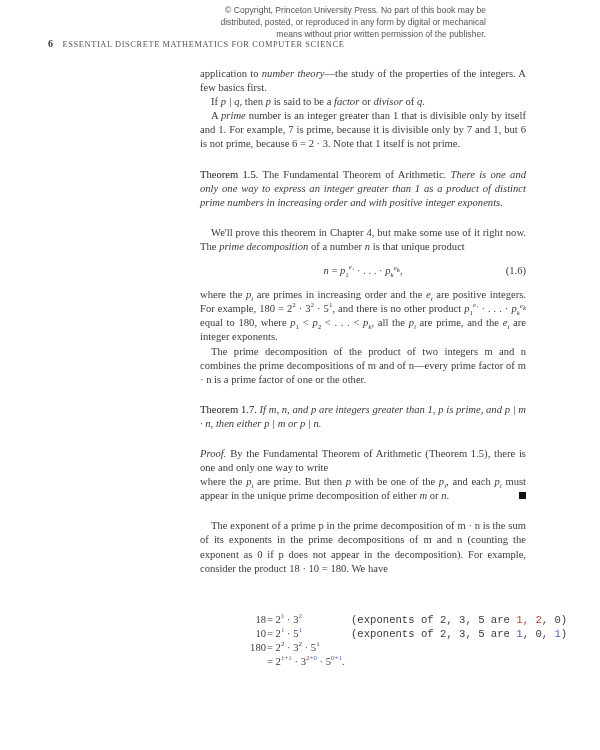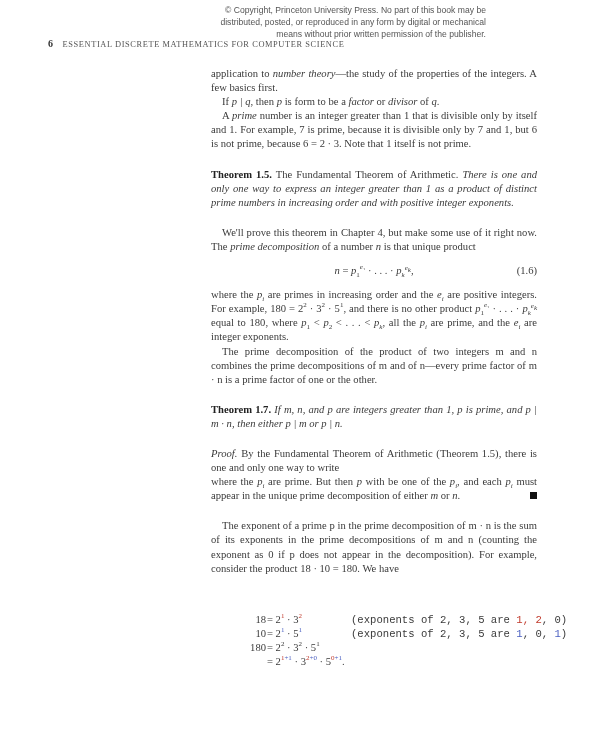--- a/index.html
+++ b/index.html
@@ -4,25 +4,25 @@
 <style>
   html, body { margin: 0; padding: 0; background: #ffffff; }
   body { width: 600px; height: 750px; position: relative; overflow: hidden;
          font-family: "Liberation Serif", "DejaVu Serif", serif; color: #3a3a3a; }
   .copyright { position: absolute; left: 186px; top: 4px; width: 300px;
                font-family: "Liberation Sans", "DejaVu Sans", sans-serif;
                font-size: 8.6px; line-height: 12px; color: #555; text-align: right; }
   .running-head { position: absolute; left: 48px; top: 38px; font-size: 8.4px;
                   letter-spacing: 0.6px; color: #555; }
   .running-head .pnum { font-weight: bold; font-size: 10px; color: #333; margin-right: 9px; }
-  .content { position: absolute; left: 200px; top: 67px; width: 326px; font-size: 10.6px; line-height: 14.1px; text-align: justify; margin-left: 11px; }
+  .content { position: absolute; left: 200px; top: 67px; width: 326px; font-size: 10.6px; line-height: 14.1px; text-align: justify; }
   p { margin: 0; }
   .indent { text-indent: 11px; }
   .thm { margin-top: 16px; }
-  .thm b { font-weight: bold; color: #222; }
+  .thm b { font-weight: normal; color: #222; }
   i { font-style: italic; }
   .gap { height: 16px; }
   .display { text-align: center; margin: 10px 0 10px; position: relative; }
   .eqno { position: absolute; right: 0; top: 0; }
   sup { font-size: 7px; line-height: 0; }
   sub { font-size: 7px; line-height: 0; }
   .qed { display: inline-block; width: 7px; height: 7px; background: #111; float: right; margin-top: 3px; }
   .calc { position: absolute; left: 226px; top: 613px; font-size: 10.6px; line-height: 14px; }
   .calc .row { position: relative; height: 14px; }
   .calc .lhsbox { position: absolute; left: 0; width: 40px; text-align: right; }
@@ -41,21 +41,21 @@
   <div>distributed, posted, or reproduced in any form by digital or mechanical</div>
   <div>means without prior written permission of the publisher.</div>
 </div>
 
 <div class="running-head">
   <span class="pnum">6</span><span>ESSENTIAL DISCRETE MATHEMATICS FOR COMPUTER SCIENCE</span>
 </div>
 
 <div class="content">
   <p><span>application to </span><i>number theory</i><span>—the study of the properties of the integers. A few basics first.</span></p>
-  <p class="indent"><span>If </span><i>p | q</i><span>, then </span><i>p</i><span> is form to be a </span><i>factor</i><span> or </span><i>divisor</i><span> of </span><i>q</i><span>.</span></p>
+  <p class="indent"><span>If </span><i>p | q</i><span>, then </span><i>p</i><span> is said to be a </span><i>factor</i><span> or </span><i>divisor</i><span> of </span><i>q</i><span>.</span></p>
   <p class="indent"><span>A </span><i>prime</i><span> number is an integer greater than 1 that is divisible only by itself and 1. For example, 7 is prime, because it is divisible only by 7 and 1, but 6 is not prime, because 6 = 2 · 3. Note that 1 itself is not prime.</span></p>
 
   <p class="thm"><b>Theorem 1.5.</b><span> The Fundamental Theorem of Arithmetic. </span><i>There is one and only one way to express an integer greater than 1 as a product of distinct prime numbers in increasing order and with positive integer exponents.</i></p>
 
   <div class="gap"></div>
   <p class="indent"><span>We'll prove this theorem in Chapter 4, but make some use of it right now. The </span><i>prime decomposition</i><span> of a number </span><i>n</i><span> is that unique product</span></p>
 
   <div class="display">
     <i>n</i> = <i>p</i><sub>1</sub><sup><i>e</i>₁</sup> · . . . · <i>p</i><sub><i>k</i></sub><sup><i>e<sub>k</sub></i></sup>,
     <span class="eqno">(1.6)</span>

